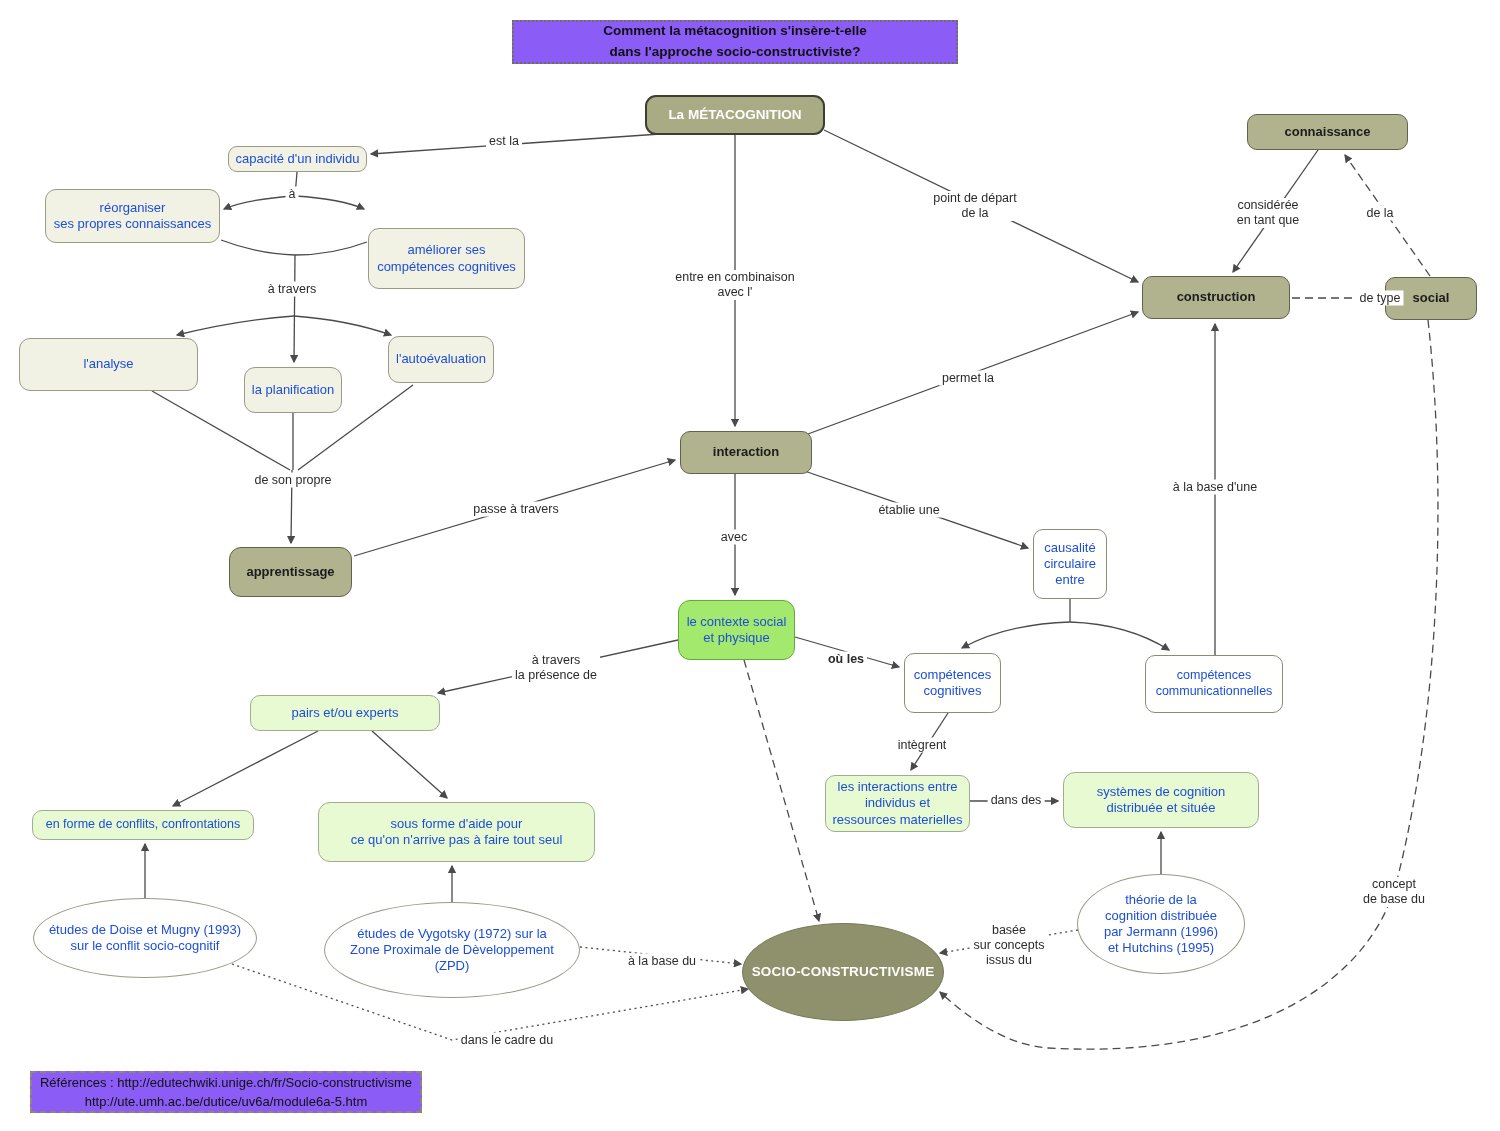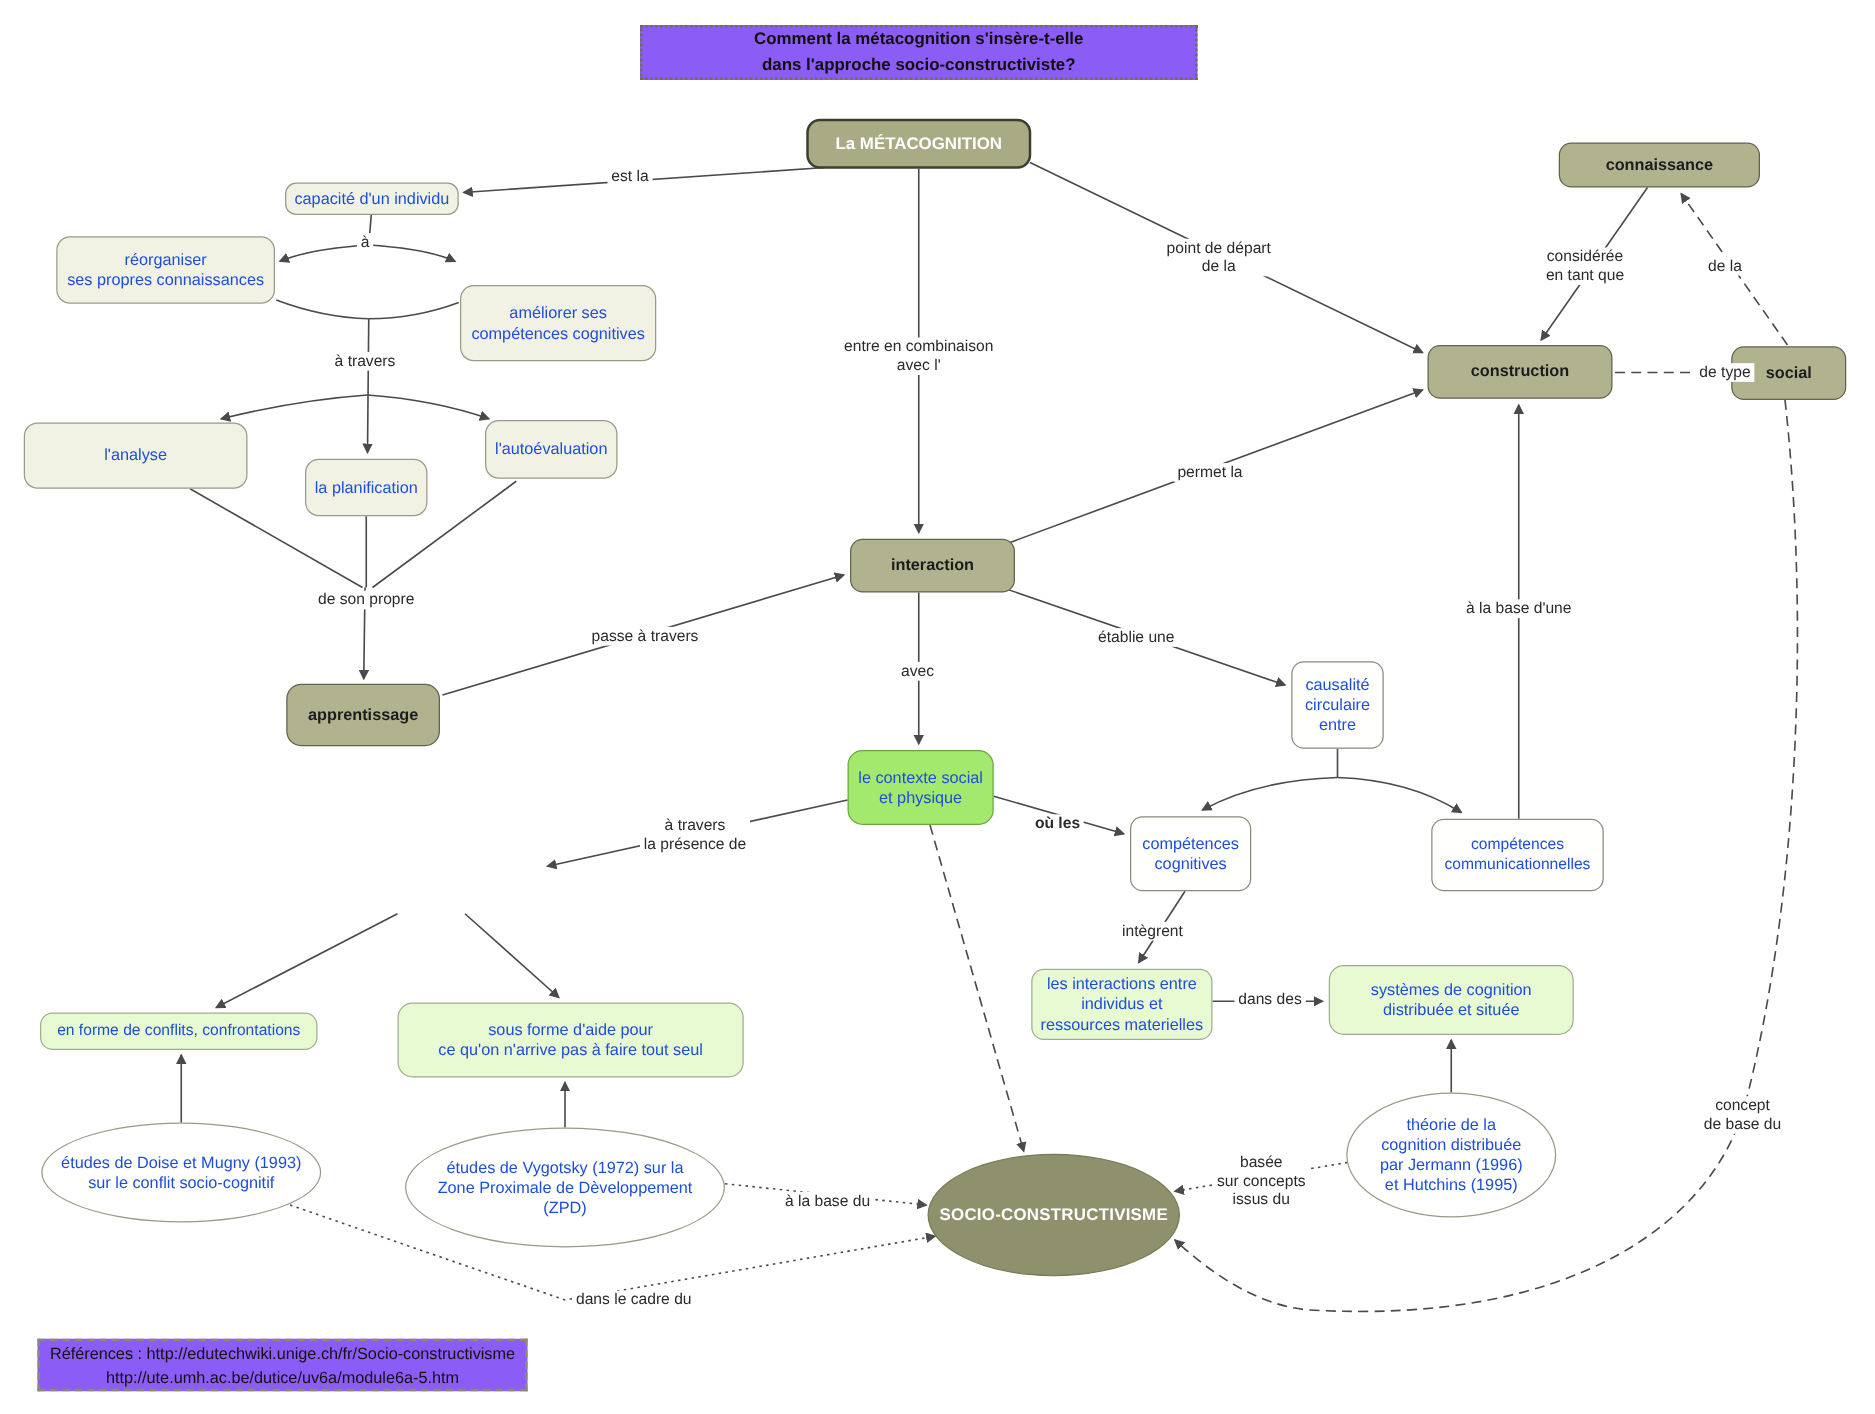--- a/index.html
+++ b/index.html
@@ -103,20 +103,21 @@
   <div class="node olive" style="left:1385px;top:277px;width:92px;height:43px;">social</div>
   <div class="node whitebox" style="left:1033px;top:529px;width:74px;height:70px;">causalité
 circulaire
 entre</div>
   <div class="node whitebox" style="left:904px;top:653px;width:97px;height:60px;">compétences
 cognitives</div>
   <div class="node whitebox" style="left:1145px;top:655px;width:138px;height:58px;font-size:12.5px;">compétences
 communicationnelles</div>
   <div class="node bgreen" style="left:678px;top:600px;width:117px;height:60px;">le contexte social
 et physique</div>
+  <div class="node lgreen" style="left:250px;top:695px;width:190px;height:36px;">pairs et/ou experts</div>
   <div class="node lgreen" style="left:32px;top:810px;width:222px;height:30px;font-size:12.5px;">en forme de conflits, confrontations</div>
   <div class="node lgreen" style="left:318px;top:802px;width:277px;height:60px;border-radius:12px;">sous forme d'aide pour
 ce qu'on n'arrive pas à faire tout seul</div>
   <div class="node lgreen" style="left:825px;top:775px;width:145px;height:57px;">les interactions entre
 individus et
 ressources materielles</div>
   <div class="node lgreen" style="left:1063px;top:772px;width:196px;height:56px;border-radius:12px;">systèmes de cognition
 distribuée et située</div>
   <div class="node ellipse" style="left:33px;top:898px;width:224px;height:80px;">études de Doise et Mugny (1993)
 sur le conflit socio-cognitif</div>

